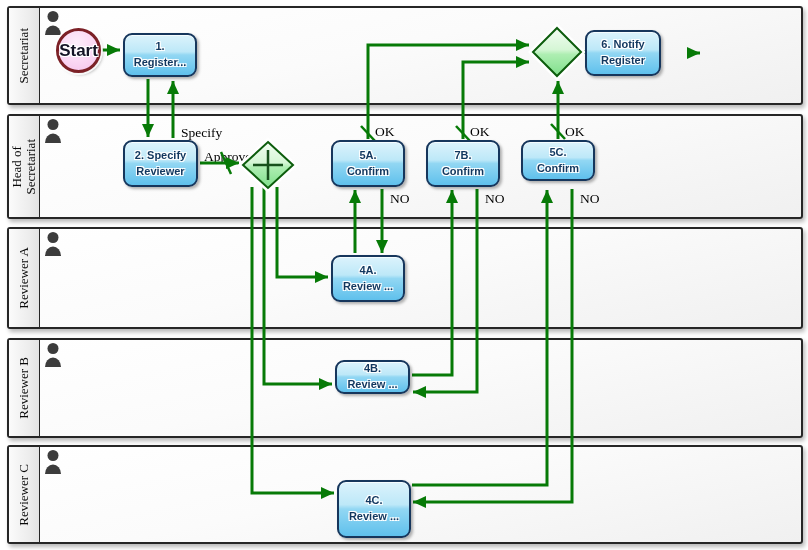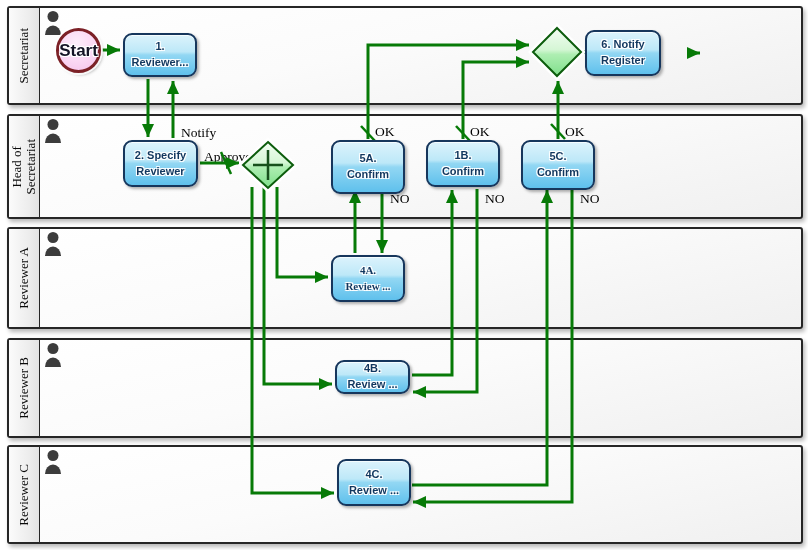--- a/index.html
+++ b/index.html
@@ -100,21 +100,21 @@
       <span class="lane-text">Reviewer C</span>
     </div>
     <div class="lane-body">
       <svg class="person" width="20" height="26" viewBox="0 0 20 26">
         <circle cx="10" cy="6.5" r="5.5" fill="#3c3c3c"></circle>
           <path d="M2,25 a8,9.5 0 0 1 16,0 z" fill="#3c3c3c"></path>
       </svg>
     </div>
   </div>
 
-  <span class="elabel" style="left:181px;top:125px;">Notify</span>
+  <span class="elabel" style="left:181px;top:125px;">Specify</span>
   <span class="elabel" style="left:204px;top:149px;">Approve</span>
   <span class="elabel" style="left:375px;top:124px;">OK</span>
   <span class="elabel" style="left:470px;top:124px;">OK</span>
   <span class="elabel" style="left:565px;top:124px;">OK</span>
   <span class="elabel" style="left:390px;top:191px;">NO</span>
   <span class="elabel" style="left:485px;top:191px;">NO</span>
   <span class="elabel" style="left:580px;top:191px;">NO</span>
 
   <svg id="flows" width="808" height="550" viewBox="0 0 808 550">
     <defs>
@@ -167,57 +167,57 @@
       <path d="M253,165 L283,165 M268,150 L268,180" stroke="#17501c" stroke-width="2.5" fill="none"></path>
     </g>
   </svg>
 
   <div class="event start">
     <span>Start</span>
   </div>
 
   <div class="task" style="left:123px;top:33px;width:74px;height:44px;">
     <span>1.</span>
-    <span>Reviewer...</span>
+    <span>Register...</span>
   </div>
 
   <div class="task" style="left:585px;top:30px;width:76px;height:46px;">
     <span>6. Notify</span>
     <span>Register</span>
   </div>
 
 
   <div class="task" style="left:123px;top:140px;width:75px;height:47px;">
     <span>2. Specify</span>
     <span>Reviewer</span>
   </div>
 
-  <div class="task" style="left:331px;top:140px;width:74px;height:54px;">
+  <div class="task" style="left:331px;top:140px;width:74px;height:47px;">
     <span>5A.</span>
     <span>Confirm</span>
   </div>
 
   <div class="task" style="left:426px;top:140px;width:74px;height:47px;">
-    <span>1B.</span>
+    <span>7B.</span>
     <span>Confirm</span>
   </div>
 
-  <div class="task" style="left:521px;top:140px;width:74px;height:50px;">
+  <div class="task" style="left:521px;top:140px;width:74px;height:41px;">
     <span>5C.</span>
     <span>Confirm</span>
   </div>
 
-  <div class="task" style="left:331px;top:255px;width:74px;height:47px;font-family:Liberation Serif, serif;">
+  <div class="task" style="left:331px;top:255px;width:74px;height:47px;">
     <span>4A.</span>
     <span>Review ...</span>
   </div>
 
   <div class="task" style="left:335px;top:360px;width:75px;height:34px;">
     <span>4B.</span>
     <span>Review ...</span>
   </div>
 
-  <div class="task" style="left:337px;top:459px;width:74px;height:47px;">
+  <div class="task" style="left:337px;top:480px;width:74px;height:58px;">
     <span>4C.</span>
     <span>Review ...</span>
   </div>
 
 </div>
 
 </body></html>

